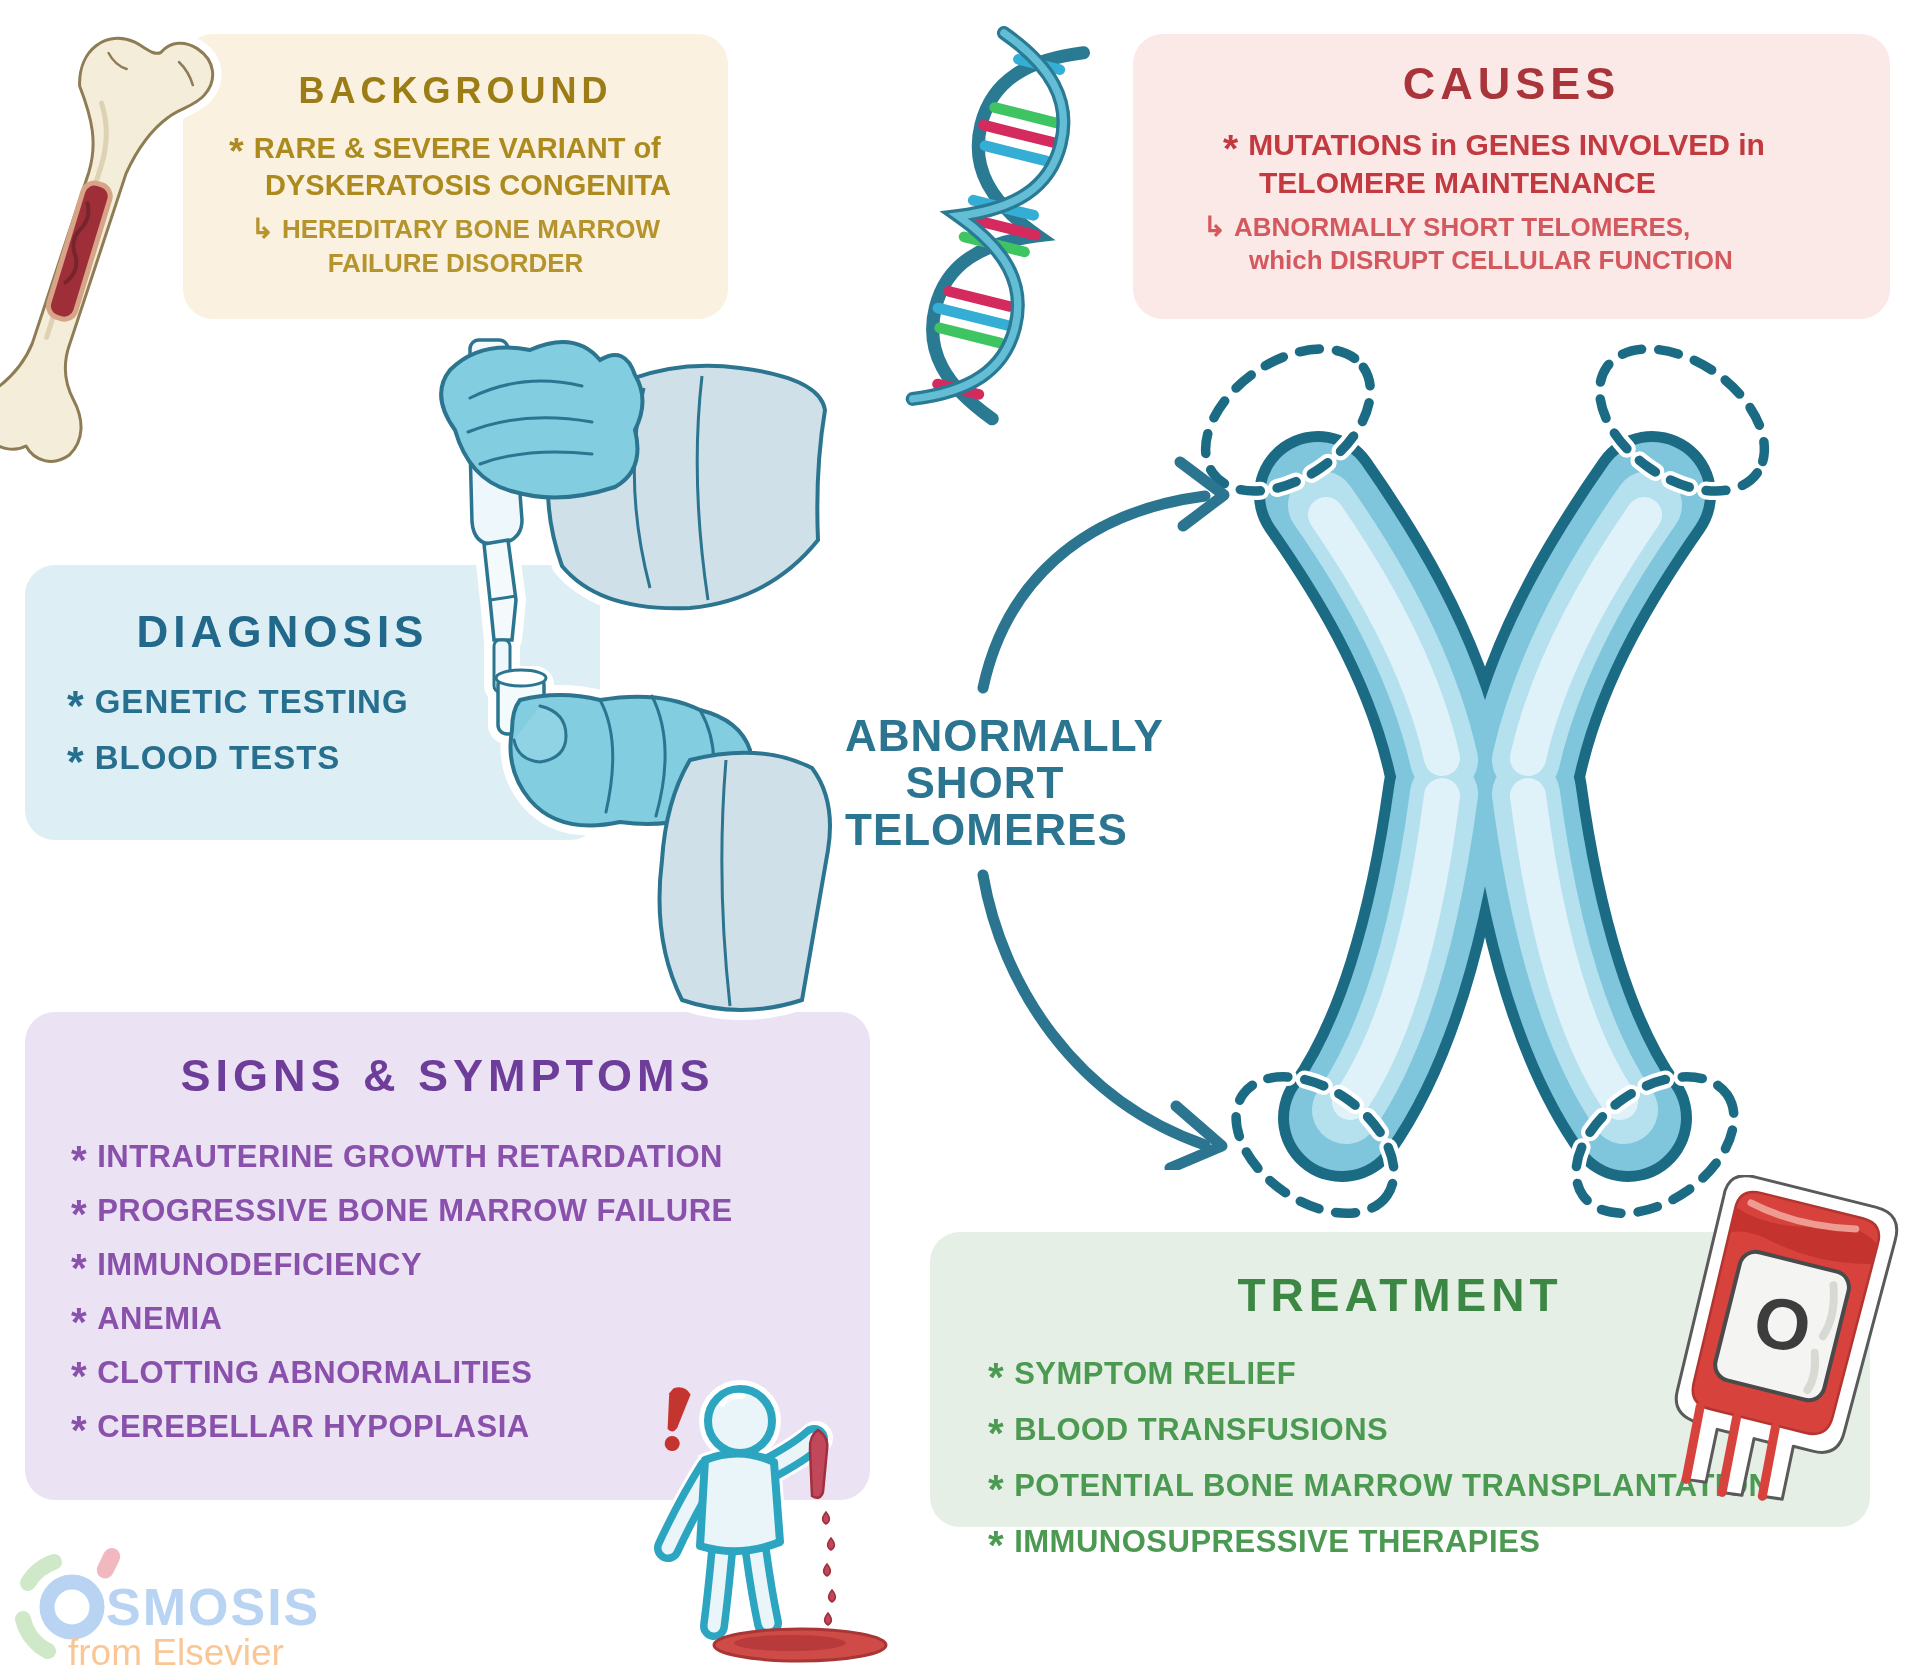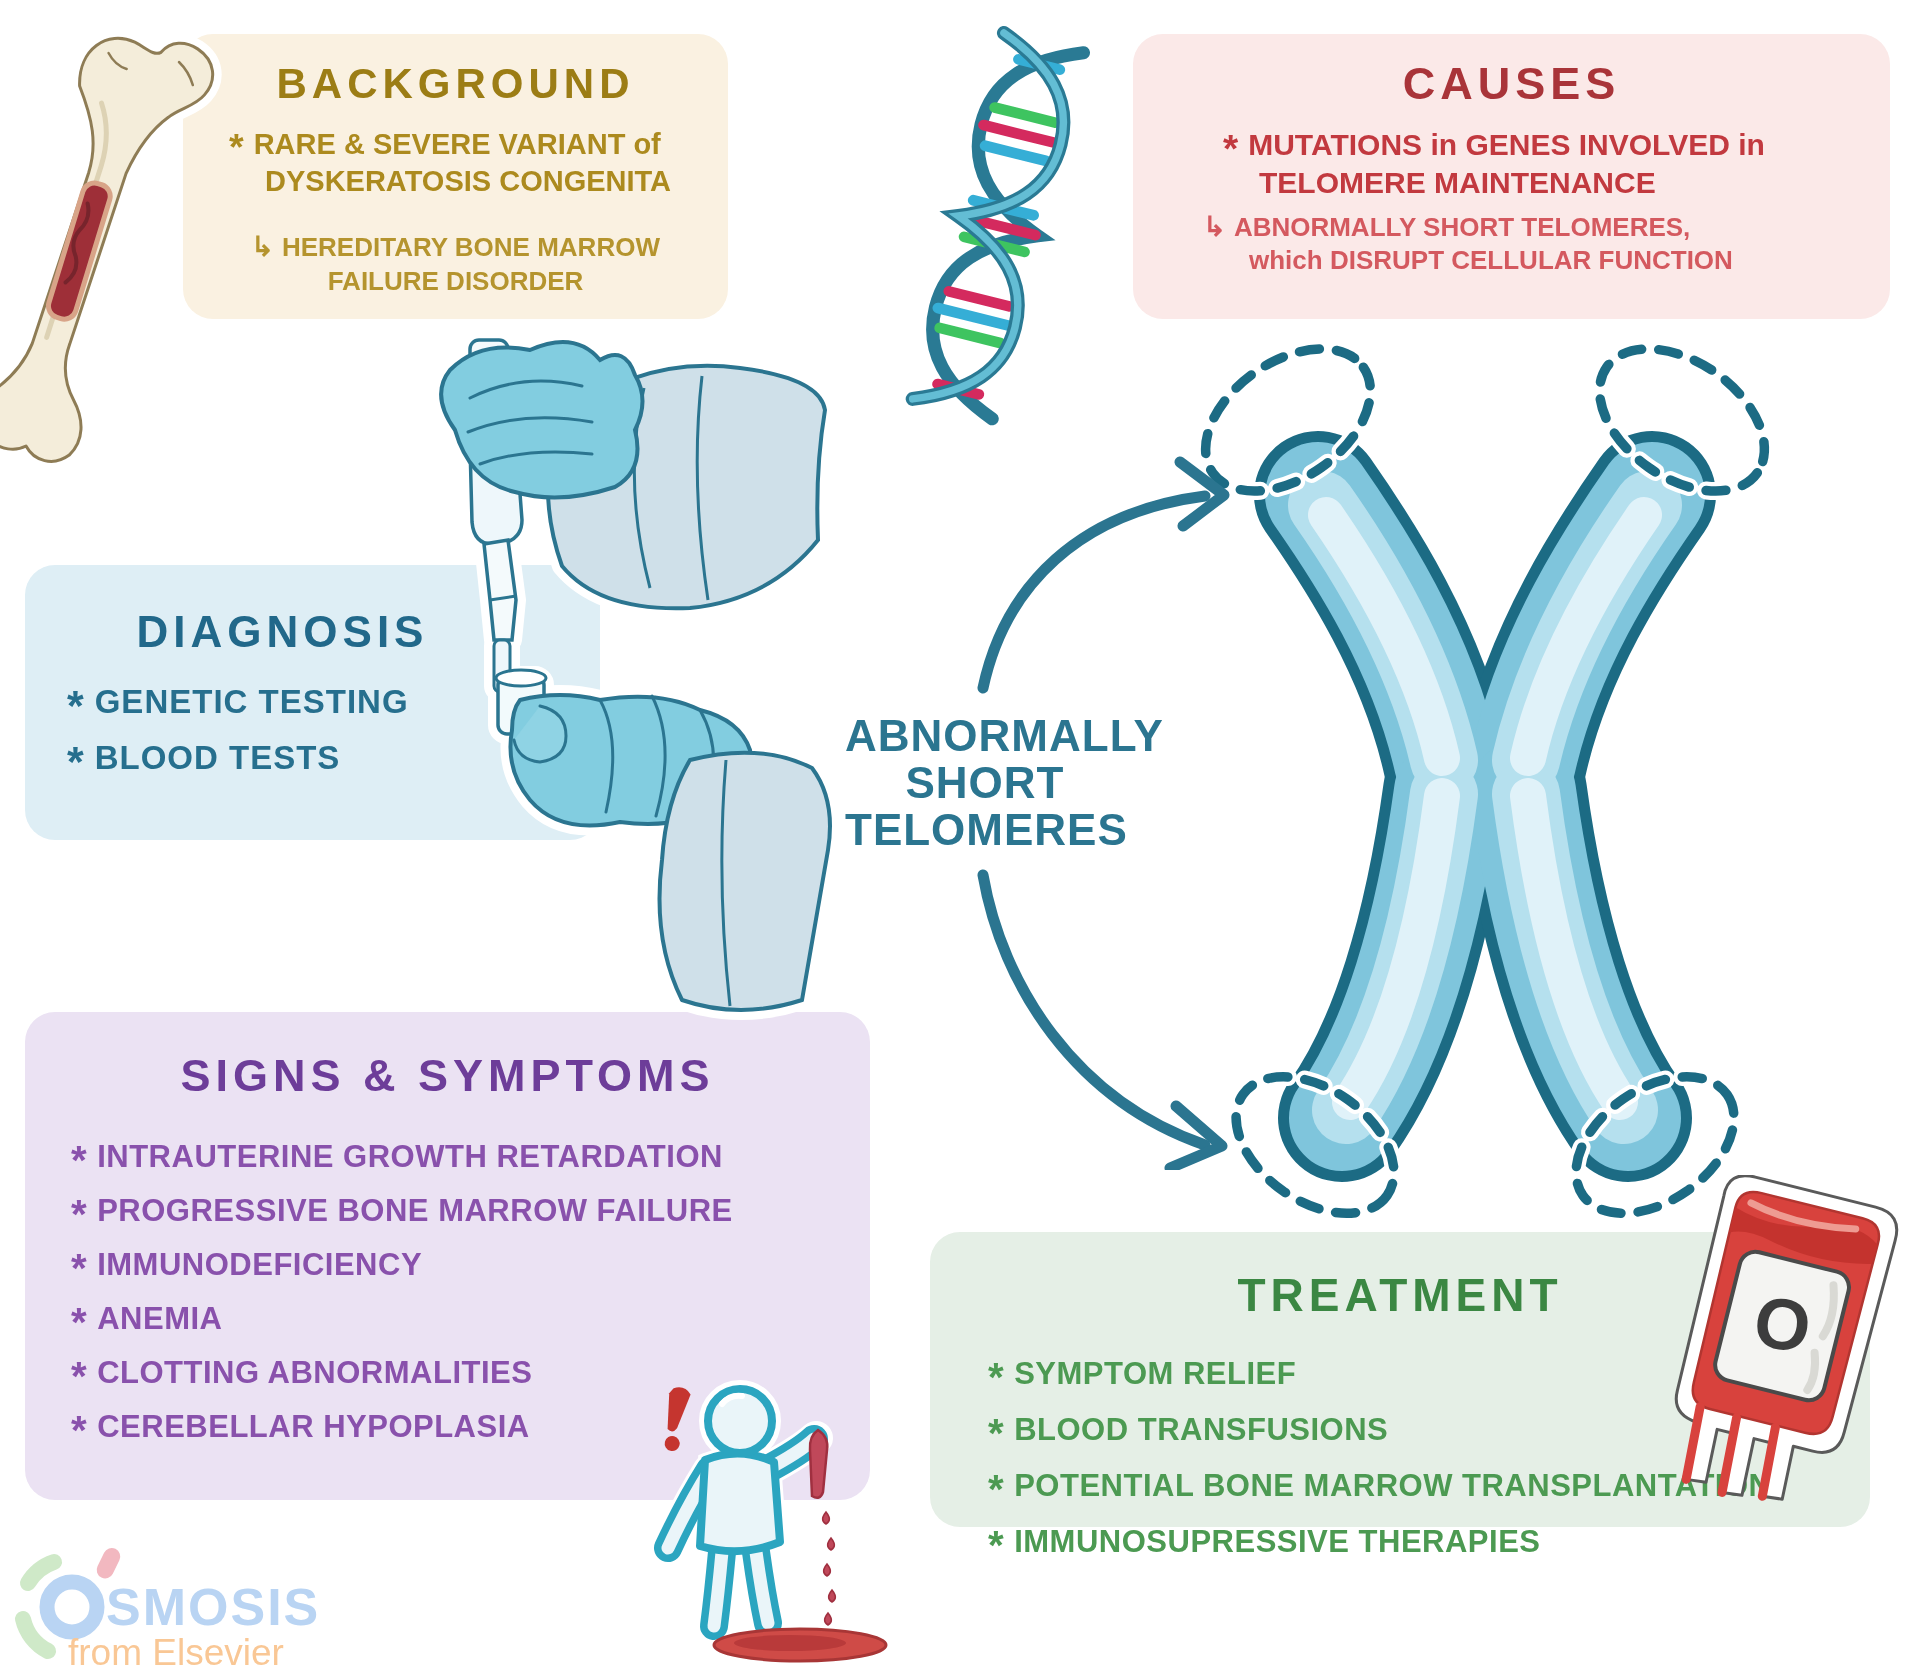--- a/index.html
+++ b/index.html
@@ -7,24 +7,24 @@
     position:relative;width:1920px;height:1678px;overflow:hidden;background:#ffffff;
     font-family:"Liberation Sans", sans-serif;font-weight:bold;
   }
   .panel{position:absolute;border-radius:30px;}
   .panel .title{display:block;text-align:center;letter-spacing:5px;}
   .bullet-star{display:inline-block;font-size:1.3em;line-height:0;position:relative;top:.17em;margin-right:10px;}
   .sub-arrow{display:inline-block;font-size:1.05em;margin-right:8px;}
 
   
   .p-background{left:183px;top:34px;width:545px;height:285px;background:#faf1e1;}
-  .p-background .title{margin-top:26px;font-size:42px;color:#9c7d15;}
+  .p-background .title{margin-top:36px;font-size:36px;color:#9c7d15;}
   .p-background .body{margin-top:18px;padding-left:46px;font-size:29px;line-height:37px;color:#ac8a1e;}
   .p-background .l2{margin-left:36px;}
-  .p-background .sub{margin-top:30px;text-align:center;font-size:26px;line-height:34px;color:#b5942e;}
+  .p-background .sub{margin-top:8px;text-align:center;font-size:26px;line-height:34px;color:#b5942e;}
 
   
   .p-causes{left:1133px;top:34px;width:757px;height:285px;background:#fbe9e8;}
   .p-causes .title{margin-top:24px;font-size:45px;color:#a93439;}
   .p-causes .body{margin-top:16px;padding-left:90px;font-size:30px;line-height:38px;color:#c2393f;}
   .p-causes .l2{margin-left:36px;}
   .p-causes .sub{margin-top:8px;padding-left:70px;font-size:26px;line-height:33px;color:#d4595f;}
   .p-causes .sub .l2{margin-left:46px;}
 
   

